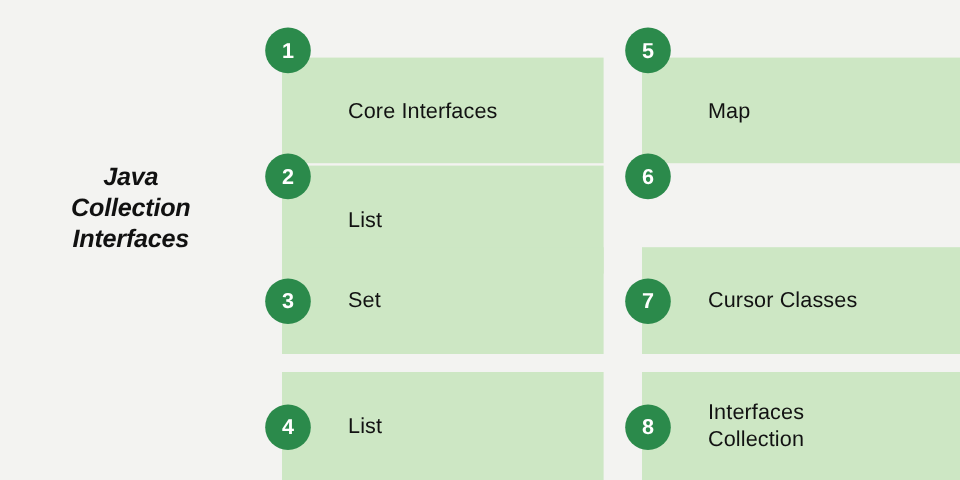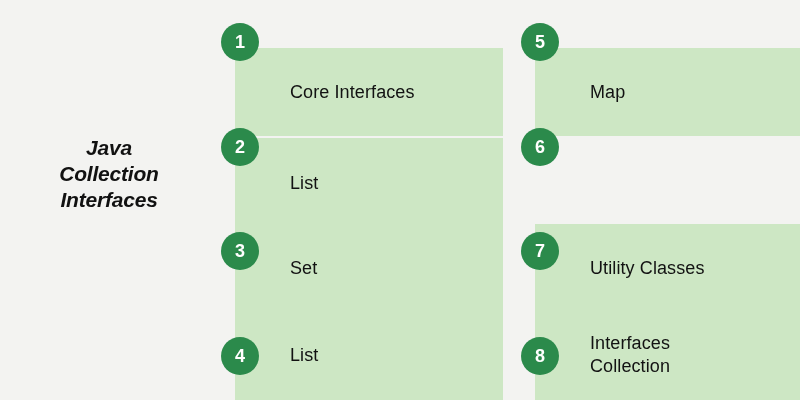--- a/index.html
+++ b/index.html
@@ -52,21 +52,21 @@
     position: absolute;
     left: 0;
     width: 100%;
     background: #cde7c4;
     box-sizing: border-box;
     display: flex;
     align-items: center;
   }
   .card.row-1 { top: 0px;   height: 88px; margin-top: 48px;  }
   .card.row-2 { top: 102px; height: 90px; margin-top: 36px;  }
-  .card.row-3 { top: 224px; height: 89px;  }
+  .card.row-3 { top: 206px; height: 89px;  }
   .card.row-4 { top: 310px; height: 90px;  }
 
   .card-label {
     font-size: 18px;
     font-weight: 400;
     color: #121212;
     line-height: 23px;
     margin-left: 55px;
     letter-spacing: 0.1px;
     white-space: pre-line;
@@ -133,21 +133,21 @@
   <div class="column" id="column-right">
 
     <div class="card row-1">
       <span class="card-label">Map</span>
     </div>
     <div class="badge row-1">5</div>
 
     <div class="badge row-2">6</div>
 
     <div class="card row-3">
-      <span class="card-label">Utility Classes</span>
+      <span class="card-label">Cursor Classes</span>
     </div>
     <div class="badge row-3">7</div>
 
     <div class="card row-4">
       <span class="card-label">Interfaces
 Collection</span>
     </div>
     <div class="badge row-4">8</div>
 
   </div>

